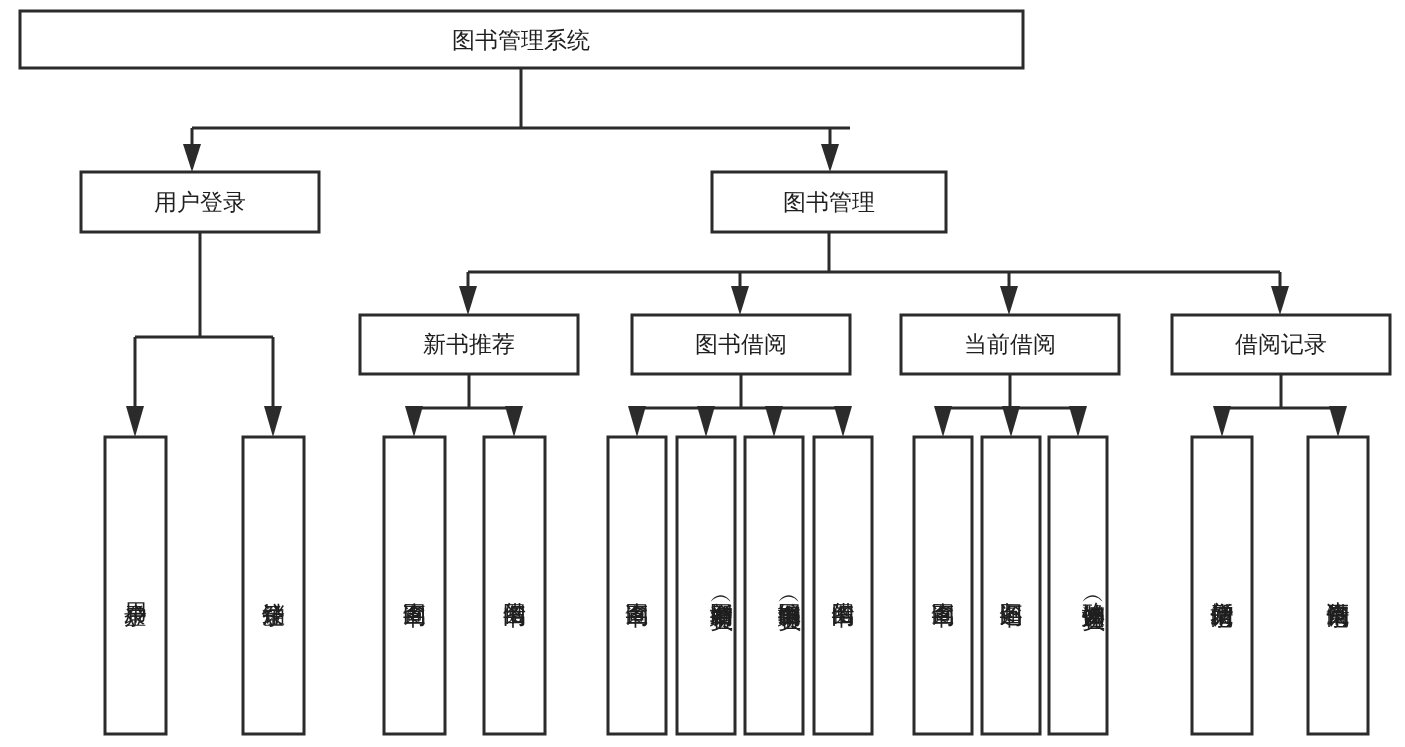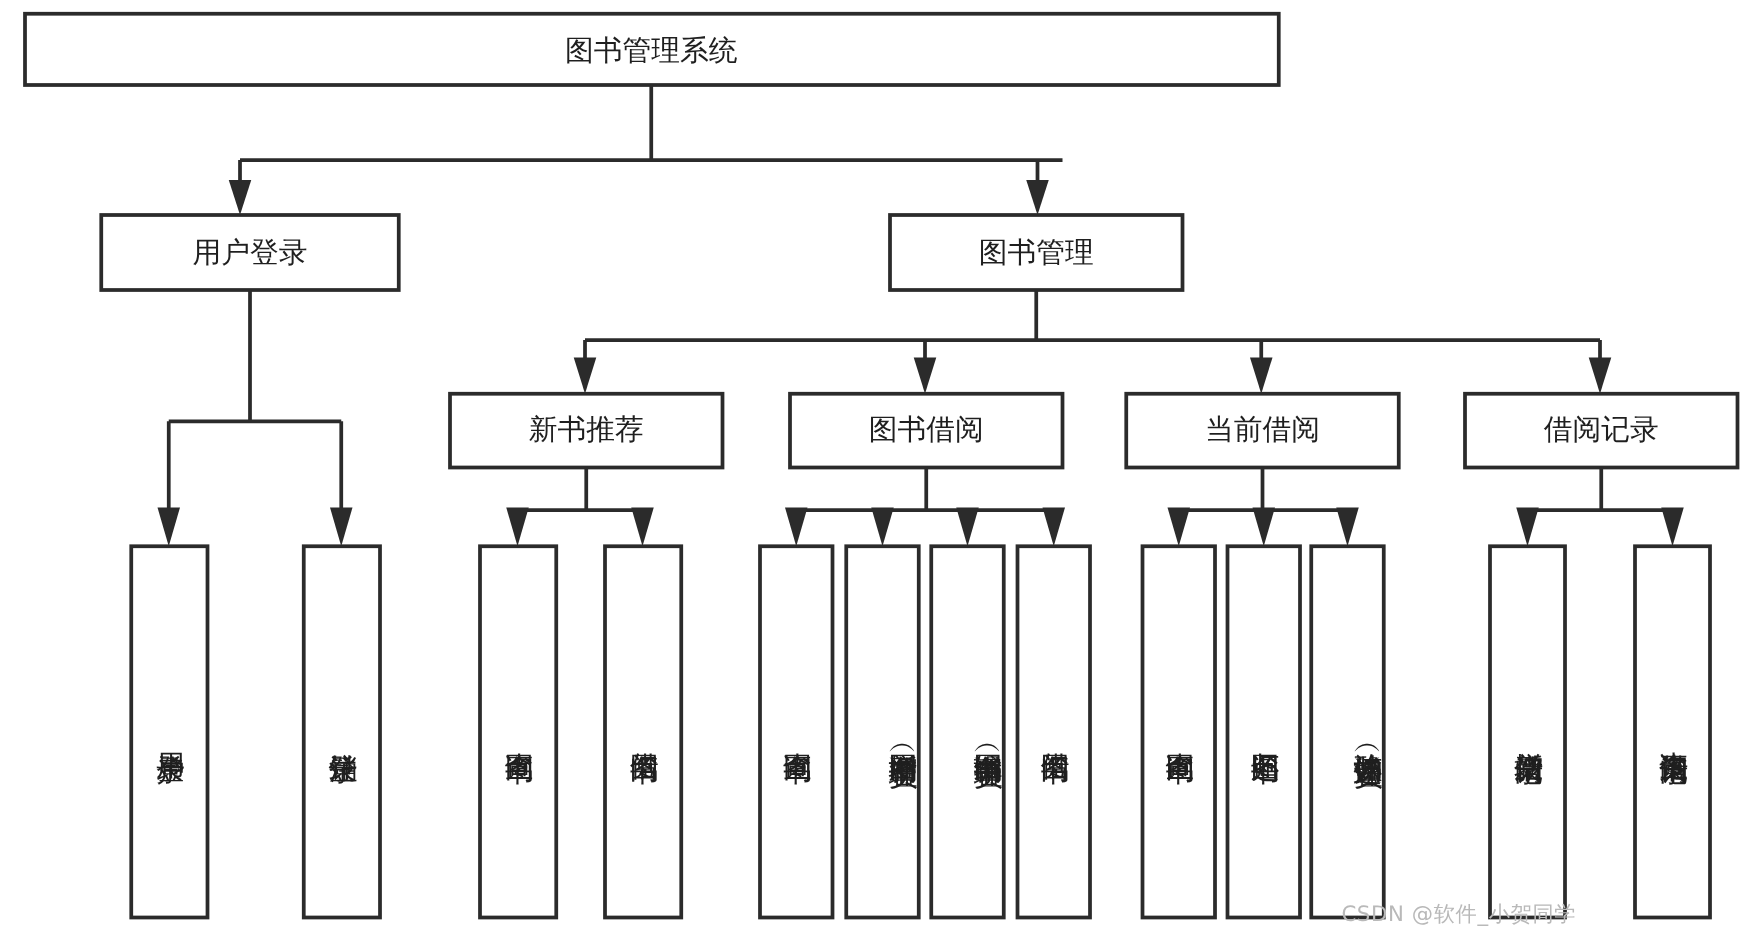--- a/index.html
+++ b/index.html
@@ -230,15 +230,14 @@
   <div class="leaf-label-wrap" style="left:914px; top:437px; width:58px; height:297px;">查询图书</div>
 
   <div class="leaf-label-wrap" style="left:982px; top:437px; width:58px; height:297px;">归还图书</div>
 
   <div class="leaf-label-wrap" style="left:1049px; top:437px; width:58px; height:297px; align-items:flex-start; padding-top:6px; box-sizing:border-box;">确认归还（管理员）</div>
 
   <div class="leaf-label-wrap" style="left:1192px; top:437px; width:60px; height:297px;">新增借阅记录</div>
 
   <div class="leaf-label-wrap" style="left:1308px; top:437px; width:60px; height:297px;">查询借阅记录</div>
 
-  <div id="watermark">CSDN @软件_小贺同学</div>
 
 </div>
 
 </body></html>

